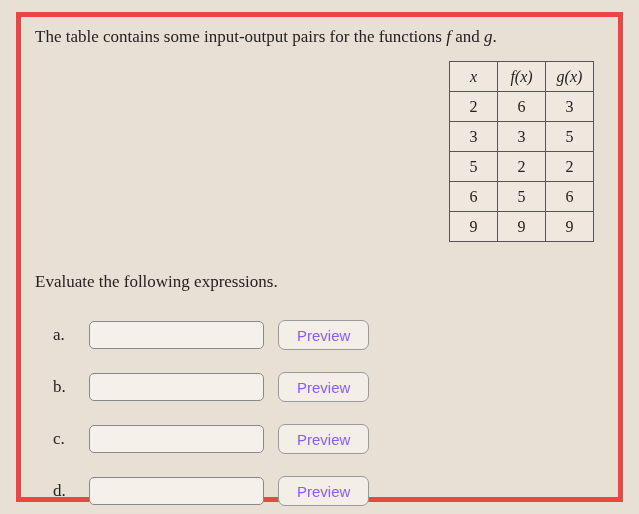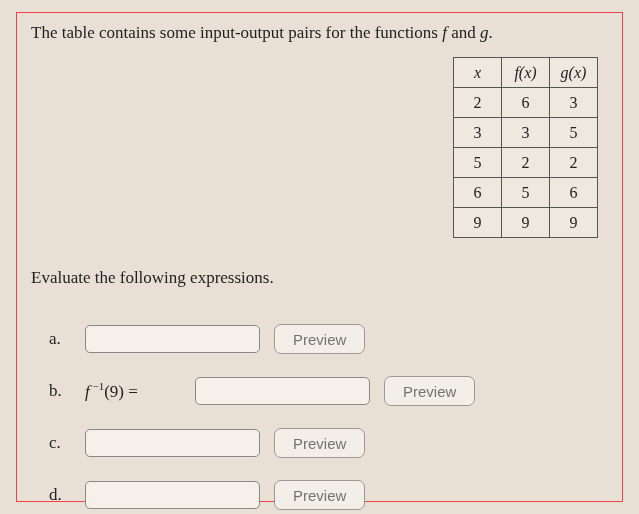--- a/index.html
+++ b/index.html
@@ -11,21 +11,21 @@
       font-family: Georgia, 'Times New Roman', serif;
       background: #e8e0d4;
       width: 639px;
       height: 514px;
       padding: 12px 16px;
       color: #222;
       font-size: 17px;
       position: relative;
     }
     .container {
-      border: 1px solid #ef4444;
+      border: 5px solid #ef4444;
       padding: 10px 14px 26px 14px;
       height: 100%;
       background: #e8e0d4;
     }
     .prompt {
       margin-bottom: 12px;
       font-size: 17px;
     }
     .fn {
       font-style: italic;
@@ -48,21 +48,21 @@
       font-weight: normal;
     }
     th {
       font-style: italic;
       font-weight: normal;
     }
     .eval-heading {
       clear: both;
       padding-top: 30px;
       font-size: 17px;
-      margin-bottom: 36px;
+      margin-bottom: 28px;
     }
     .row {
       display: flex;
       align-items: center;
       margin-bottom: 22px;
       padding-left: 18px;
     }
     .label {
       width: 36px;
       font-size: 17px;
@@ -85,21 +85,21 @@
       font-size: 15px;
       margin-right: 14px;
     }
     button {
       height: 30px;
       padding: 0 18px;
       border: 1px solid #999;
       border-radius: 7px;
       background: #f3efe8;
       font-size: 15px;
-      color: #737373;
+      color: #8b5cf6;
       cursor: pointer;
       font-family: Arial, sans-serif;
     }
   </style>
 </head>
 <body>
 
 <div class="container">
 
   <div class="prompt">
@@ -146,21 +146,20 @@
   <div class="eval-heading">Evaluate the following expressions.</div>
 
   <div class="row">
     <span class="label">a.</span>
     <input type="text" style="">
     <button>Preview</button>
   </div>
 
   <div class="row">
     <span class="label">b.</span>
-    <span class="expr"><span class="fn">f</span><span class="sup"> −1</span>(9) =</span>
     <input type="text" style="">
     <button>Preview</button>
   </div>
 
   <div class="row">
     <span class="label">c.</span>
     <input type="text" style="">
     <button>Preview</button>
   </div>
 

